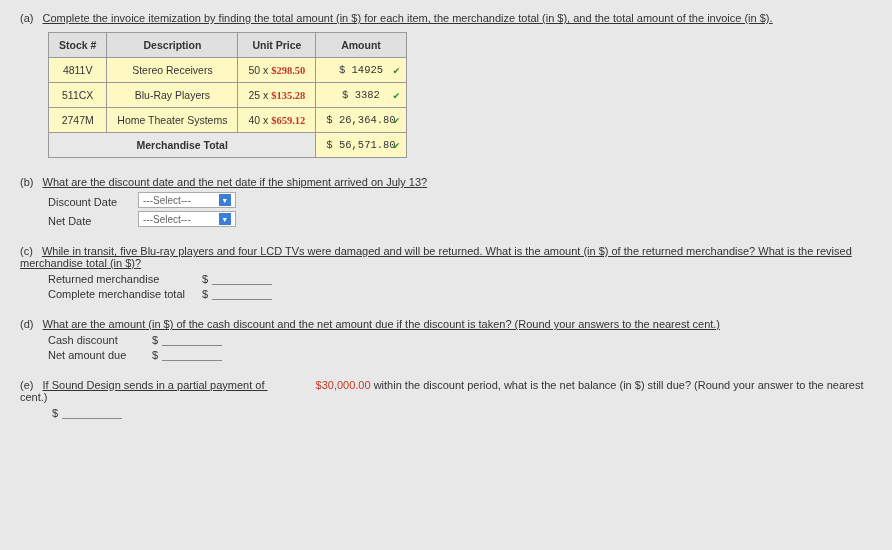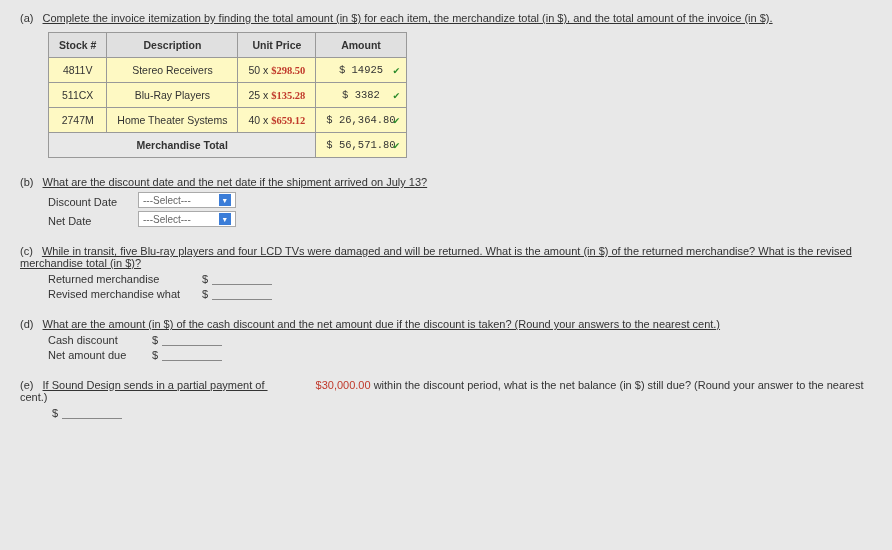--- a/index.html
+++ b/index.html
@@ -136,21 +136,21 @@
 <div class="question">
   <span class="q-label">(c)</span>
   <span class="q-text">While in transit, five Blu-ray players and four LCD TVs were damaged and will be returned. What is the amount (in $) of the returned merchandise? What is the revised merchandise total (in $)?</span>
   <div class="indent" id="qc-rows">
       <div class="sub-row">
         <span class="sub-label" style="min-width:150px">Returned merchandise</span>
         <span class="dollar">$</span>
         <span class="blank-line"></span>
       </div>
       <div class="sub-row">
-        <span class="sub-label" style="min-width:150px">Revised merchandise what</span>
+        <span class="sub-label" style="min-width:150px">Complete merchandise total</span>
         <span class="dollar">$</span>
         <span class="blank-line"></span>
       </div>
     </div>
 </div>
 
 <div class="question">
   <span class="q-label">(d)</span>
   <span class="q-text">What are the amount (in $) of the cash discount and the net amount due if the discount is taken? (Round your answers to the nearest cent.)</span>
   <div class="indent" id="qd-rows">

